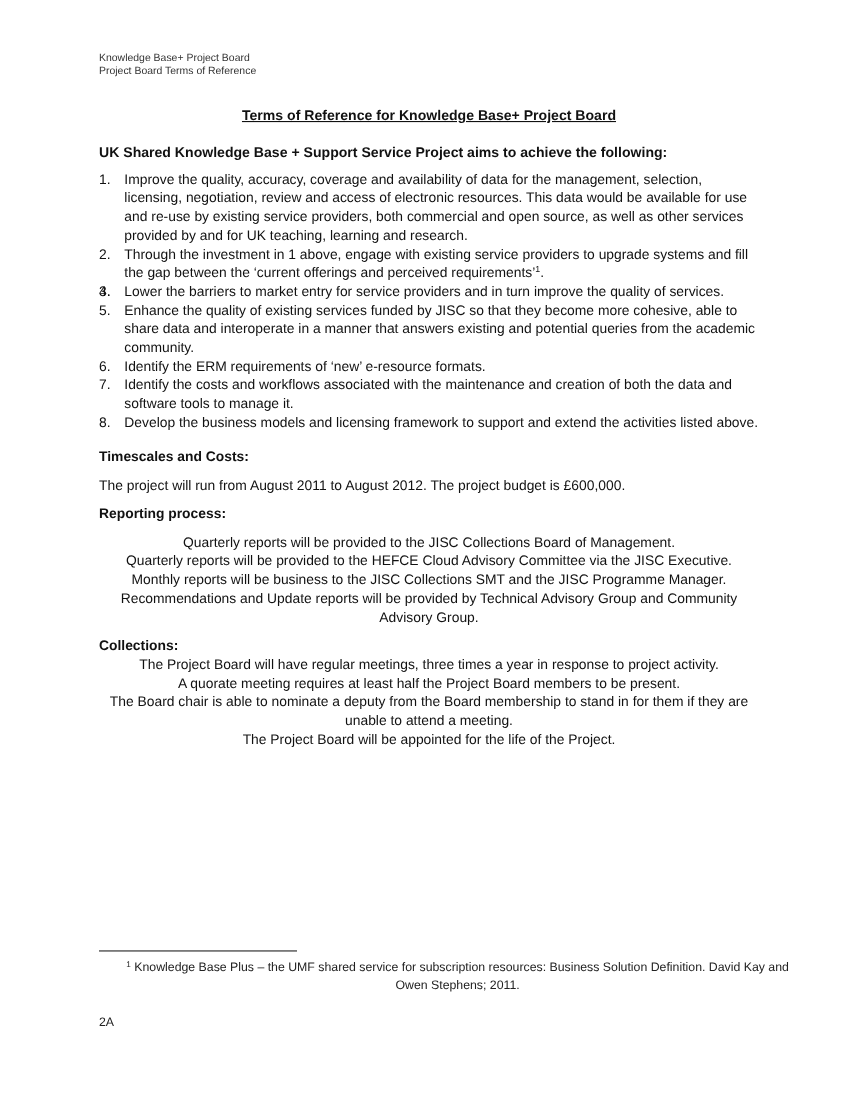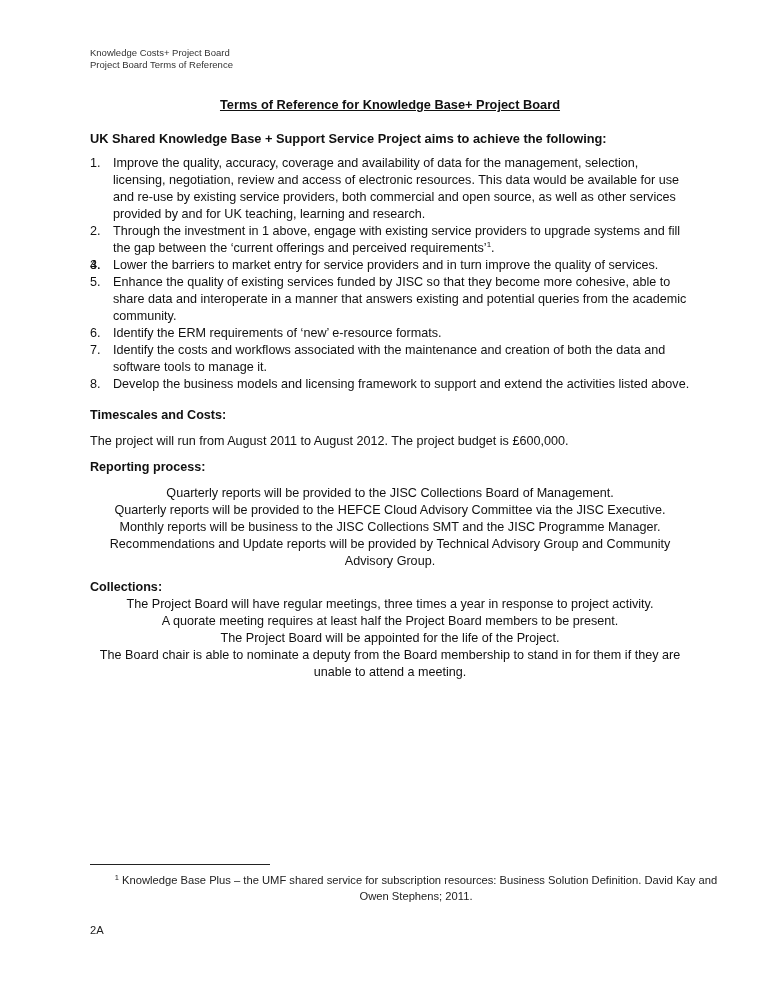--- a/index.html
+++ b/index.html
@@ -52,21 +52,21 @@
   .footnote sup { font-size: 7.5px; vertical-align: 4px; }
   .page-number {
     position: absolute; left: 90px; top: 924px;
     font-size: 11.2px; color: #222;
   }
 </style>
 </head>
 <body>
 
 <div class="header">
-  <div>Knowledge Costs+ Project Board</div>
+  <div>Knowledge Base+ Project Board</div>
   <div>Project Board Terms of Reference</div>
 </div>
 
 <div class="content">
   <div class="doc-title">Terms of Reference for Knowledge Base+ Project Board</div>
   <div class="subheading">UK Shared Knowledge Base + Support Service Project aims to achieve the following:</div>
 
   <ol class="aims">
     <li><span class="num">1.</span><span>Improve the quality, accuracy, coverage and availability of data for the management, selection, licensing, negotiation, review and access of electronic resources. This data would be available for use and re-use by existing service providers, both commercial and open source, as well as other services provided by and for UK teaching, learning and research.</span></li>
     <li><span class="num">2.</span><span>Through the investment in 1 above, engage with existing service providers to upgrade systems and fill the gap between the ‘current offerings and perceived requirements’</span><sup>1</sup><span>.</span></li>
@@ -86,21 +86,21 @@
     <div>Quarterly reports will be provided to the JISC Collections Board of Management.</div>
     <div>Quarterly reports will be provided to the HEFCE Cloud Advisory Committee via the JISC Executive.</div>
     <div>Monthly reports will be business to the JISC Collections SMT and the JISC Programme Manager.</div>
     <div>Recommendations and Update reports will be provided by Technical Advisory Group and Community Advisory Group.</div>
   </div>
 
   <div class="org-heading">Collections:</div>
   <div class="lines">
     <div>The Project Board will have regular meetings, three times a year in response to project activity.</div>
     <div>A quorate meeting requires at least half the Project Board members to be present.</div>
+    <div>The Board chair is able to nominate a deputy from the Board membership to stand in for them if they are unable to attend a meeting.</div>
     <div>The Project Board will be appointed for the life of the Project.</div>
-    <div>The Board chair is able to nominate a deputy from the Board membership to stand in for them if they are unable to attend a meeting.</div>
   </div>
 </div>
 
 <div class="footnote-rule"></div>
 <div class="footnote"><sup>1</sup><span> Knowledge Base Plus – the UMF shared service for subscription resources: Business Solution Definition. David Kay and Owen Stephens; 2011.</span></div>
 
 <div class="page-number">2A</div>
 
 </body></html>

